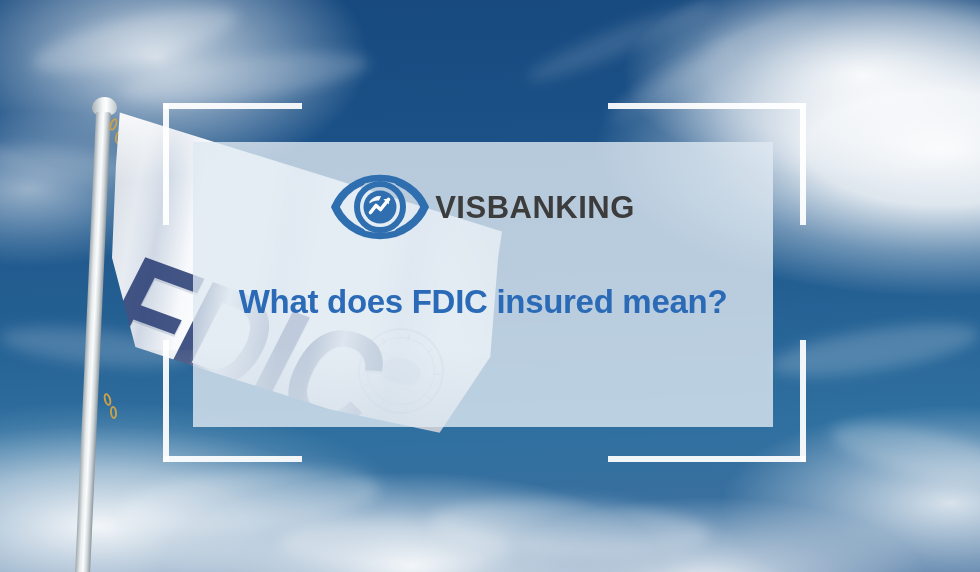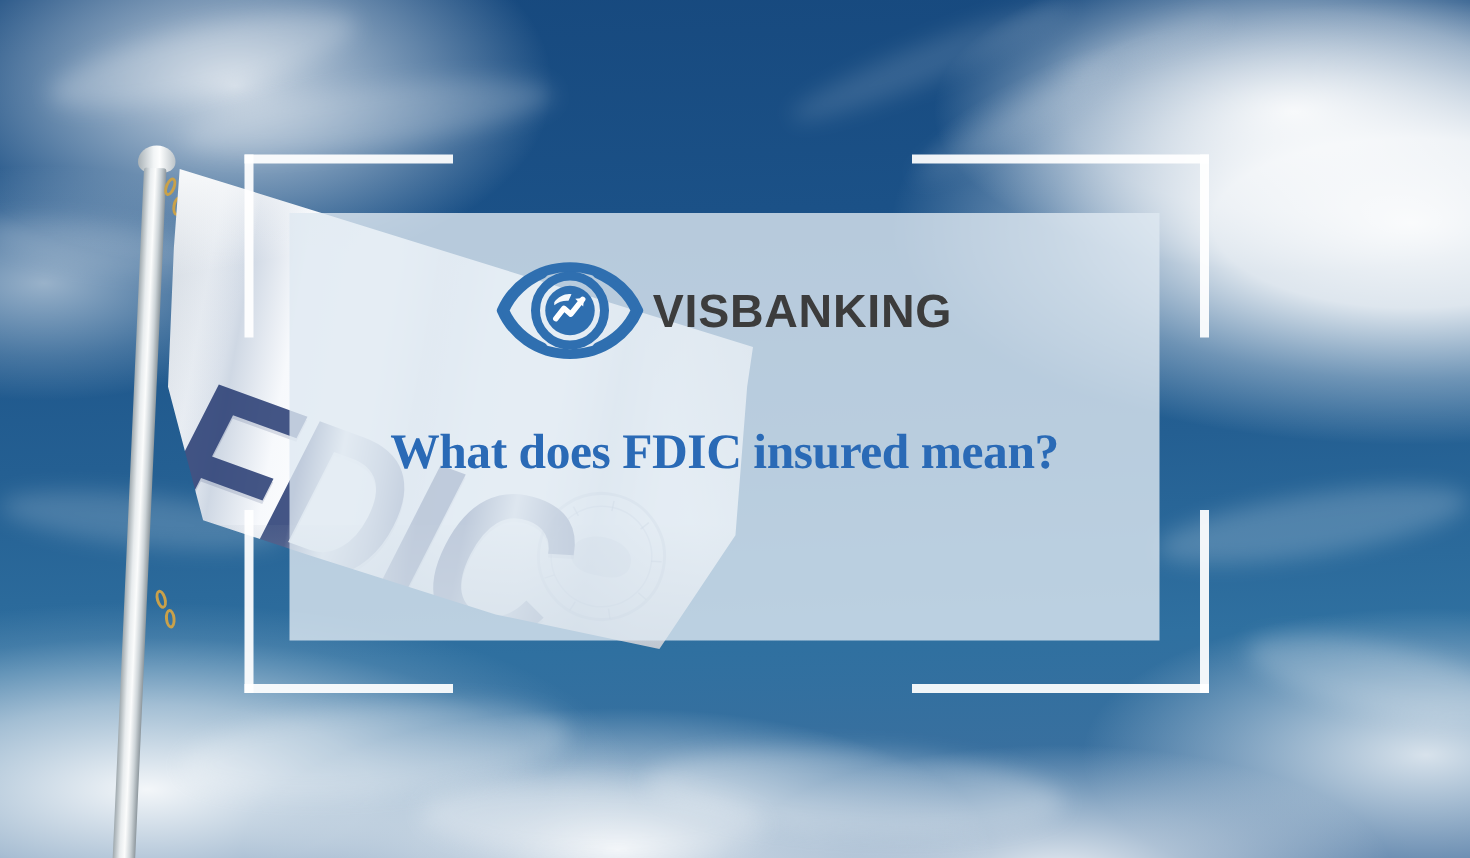--- a/index.html
+++ b/index.html
@@ -190,21 +190,21 @@
     font-family:"Liberation Sans", sans-serif;
     font-size:31px;
     font-weight:bold;
     letter-spacing:.5px;
     color:#3c3c3c;
     line-height:1;
     white-space:nowrap;
   }
   .headline {
     margin-top:44px;
-    font-family:Liberation Serif, serif;
+    font-family:Liberation Sans, sans-serif;
     font-size:33px;
     font-weight:bold;
     letter-spacing:-.3px;
     color:#2a6ab6;
     white-space:nowrap;
     text-align:center;
     line-height:1.1;
   }
 </style>
 </head>

